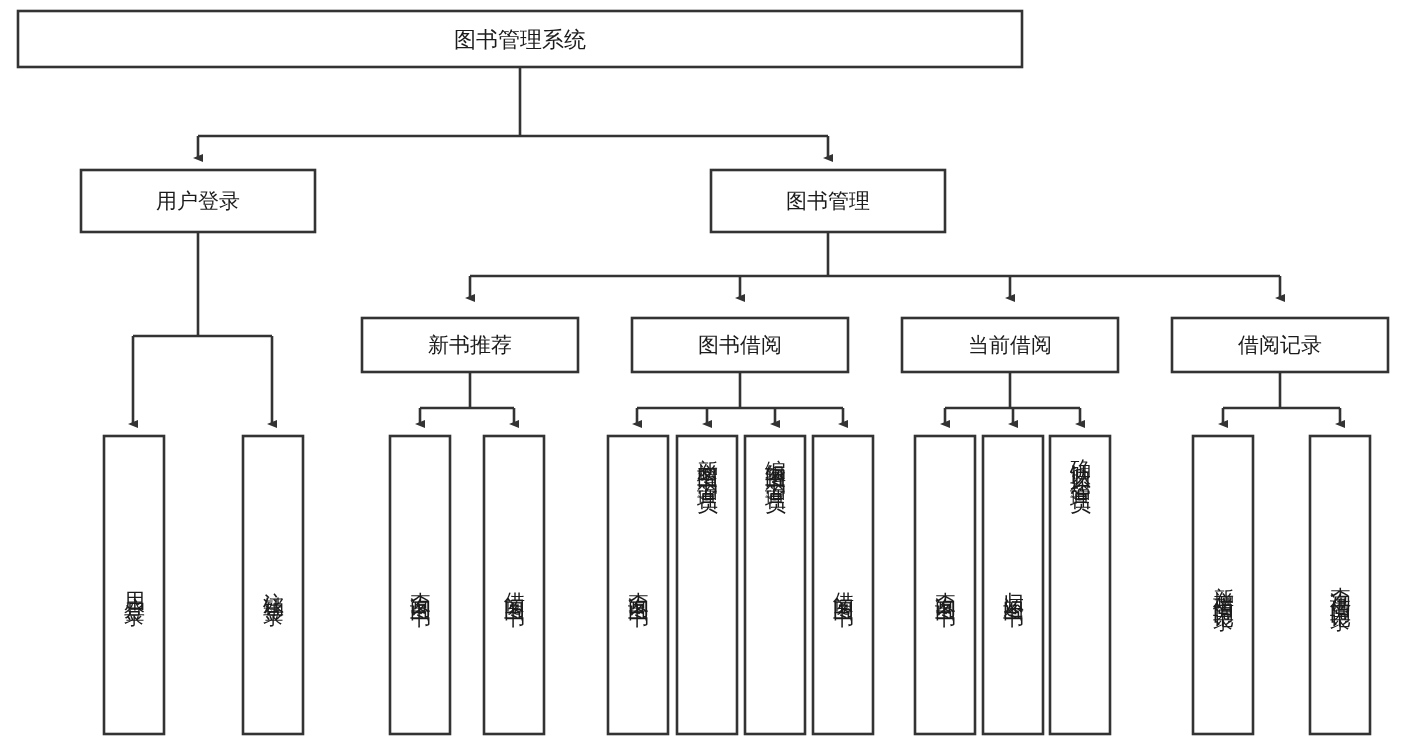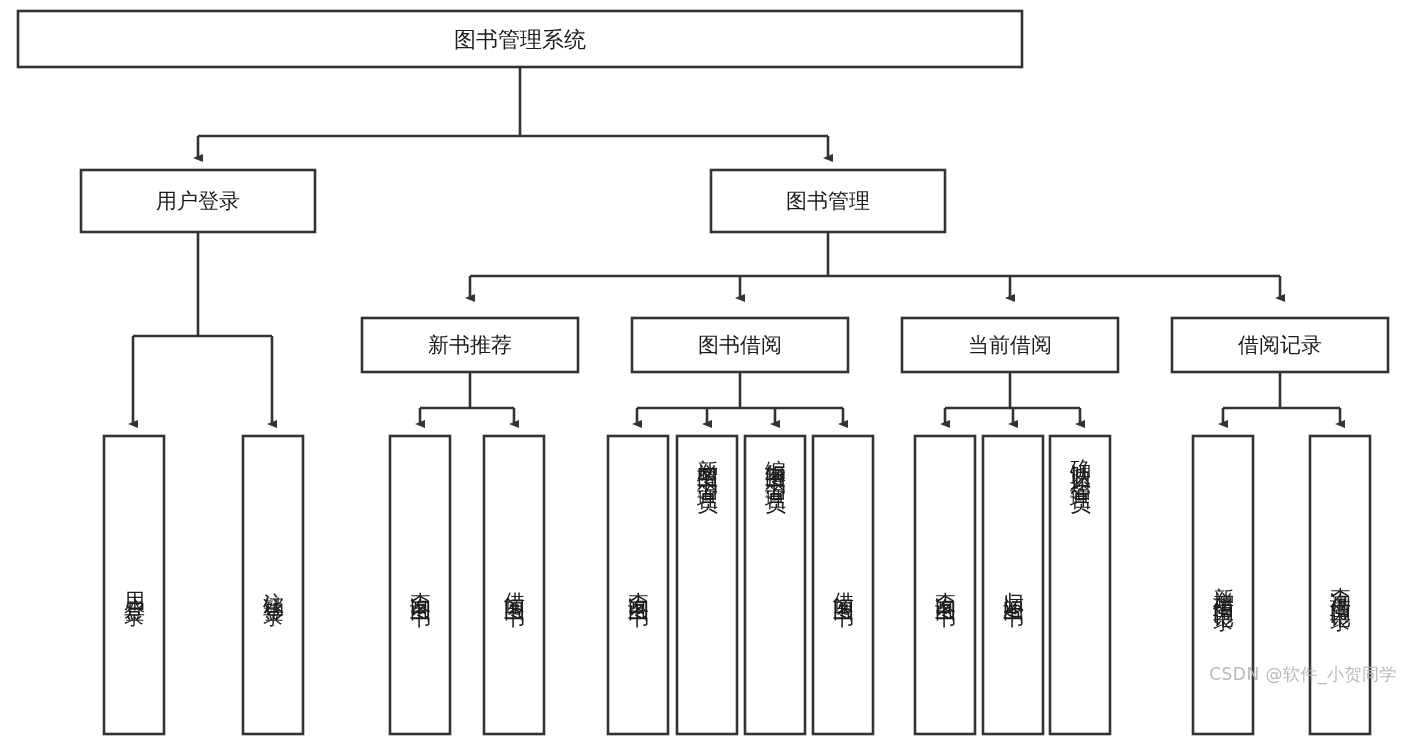--- a/index.html
+++ b/index.html
@@ -244,15 +244,14 @@
   </div>
 
   <div class="leaf-label-wrap" style="left:1193px; top:436px; width:60px; height:298px; align-items:center;">
     <span class="leaf-label">新增借阅记录</span>
   </div>
 
   <div class="leaf-label-wrap" style="left:1310px; top:436px; width:60px; height:298px; align-items:center;">
     <span class="leaf-label">查询借阅记录</span>
   </div>
 
-  <div class="watermark">CSDN @软件_小贺同学</div>
 
 </div>
 
 </body></html>

